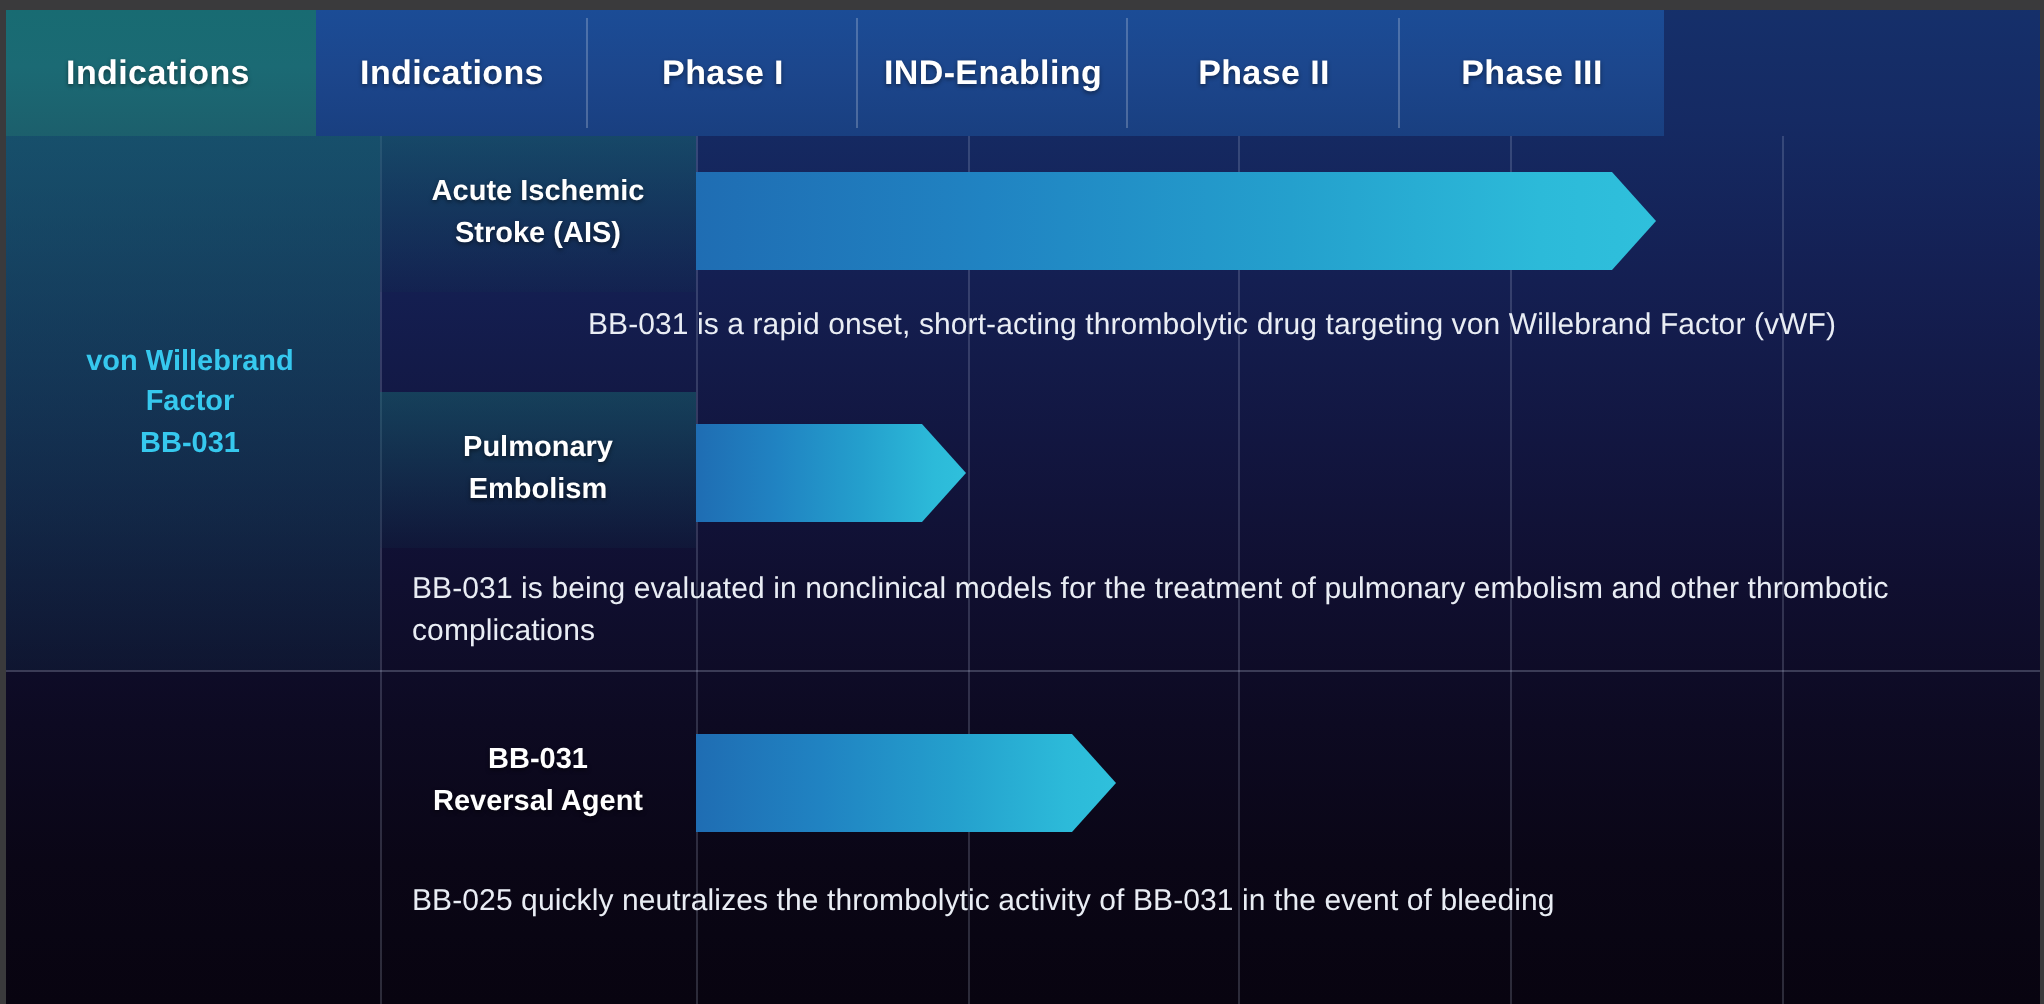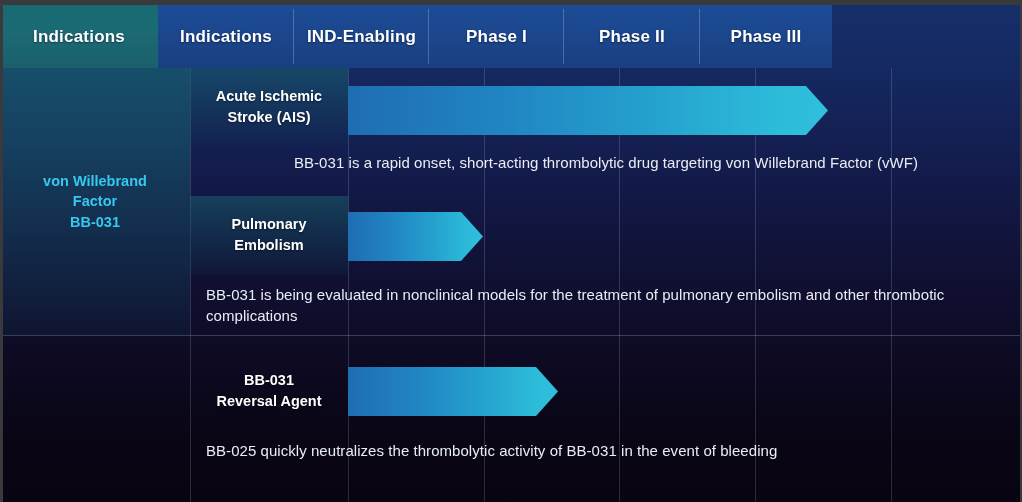--- a/index.html
+++ b/index.html
@@ -176,25 +176,25 @@
 
 <div id="pipeline">
 
   <div class="header-row">
     <div class="hcell teal h-ind">
       <span>Indications</span>
     </div>
     <div class="hcell blue sep h-pre">
       <span>Indications</span>
     </div>
+    <div class="hcell blue sep h-p1">
+      <span>Phase I</span>
+    </div>
     <div class="hcell blue sep h-ind-en">
       <span>IND-Enabling</span>
-    </div>
-    <div class="hcell blue sep h-p1">
-      <span>Phase I</span>
     </div>
     <div class="hcell blue sep h-p2">
       <span>Phase II</span>
     </div>
     <div class="hcell blue h-p3">
       <span>Phase III</span>
     </div>
   </div>
 
   <div class="vline" style="left:190px"></div>

